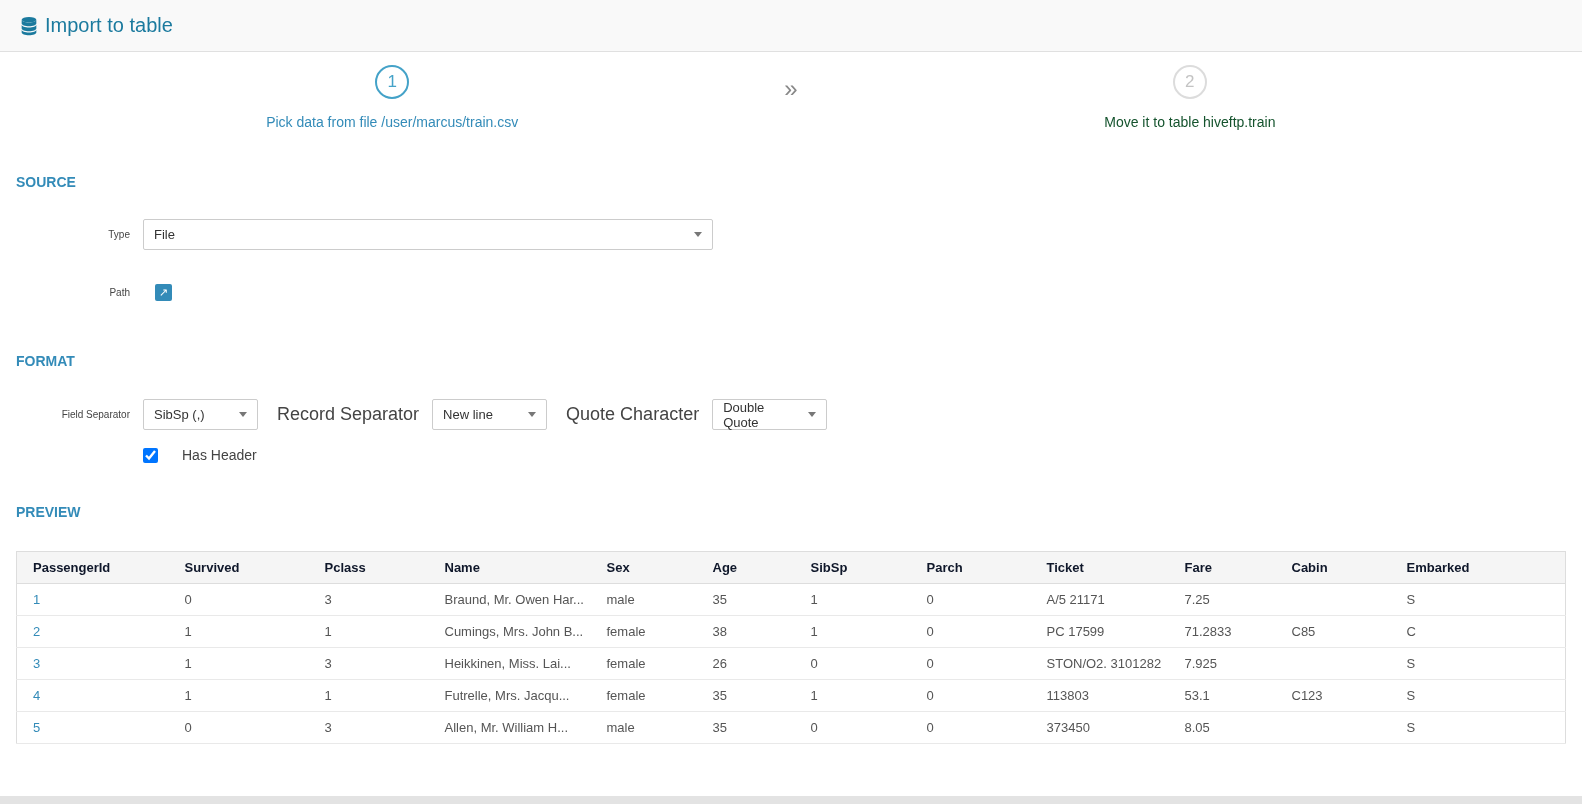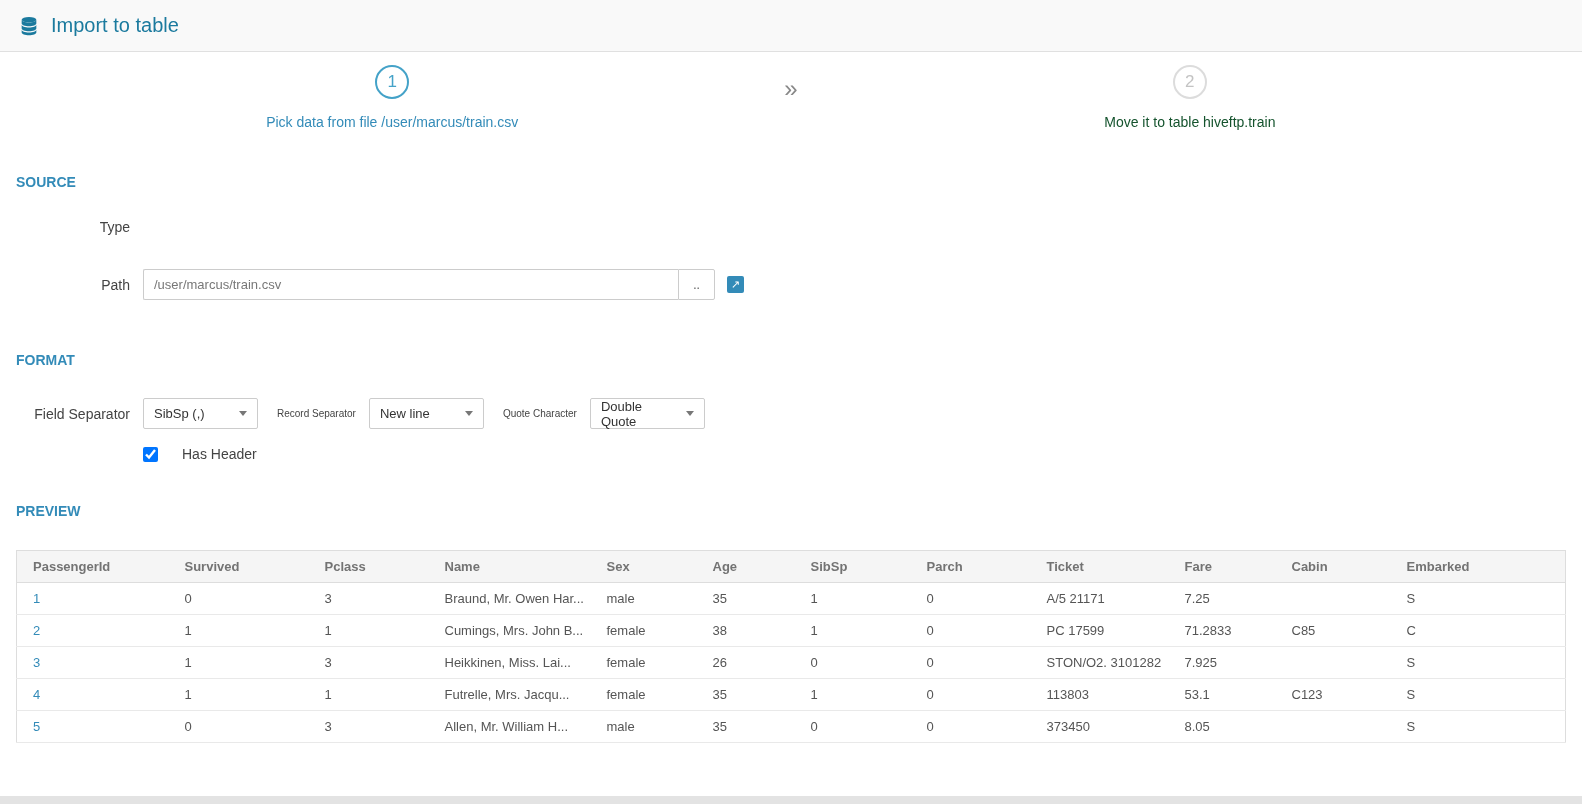--- a/index.html
+++ b/index.html
@@ -9,21 +9,21 @@
     font-family: "Liberation Sans", sans-serif;
     background: #ffffff; color: #555;
     position: relative;
   }
 
   
   .topbar {
     height: 52px; background: #f9f9f9;
     border-bottom: 1px solid #e0e0e0;
     display: flex; align-items: center;
-    padding-left: 18px; gap: 11px;
+    padding-left: 18px; gap: 5px;
   }
   .topbar .title { font-size: 20px; color: #1b7a9e; }
 
   
   .wizard { display: flex; align-items: flex-start; padding-top: 13px; }
   .wizard .step { flex: 1; display: flex; flex-direction: column; align-items: center; cursor: pointer; }
   .circle {
     width: 34px; height: 34px; border-radius: 50%;
     display: flex; align-items: center; justify-content: center;
     font-size: 17px;
@@ -44,23 +44,23 @@
   #preview-heading { margin-top: 41px; }
 
   .form-row { display: flex; align-items: center; margin-left: 16px; }
   #type-row { margin-top: 29px; }
   #path-row { margin-top: 34px; }
   #format-row { margin-top: 30px; }
   #has-header-row { margin-top: 17px; margin-left: 143px; display: flex; align-items: center; }
 
   .form-label {
     display: inline-block; width: 114px; text-align: right;
-    margin-right: 13px; color: #444; font-size: 14px; flex: none;
-  }
-  .inline-label { color: #444; font-size: 10px; margin: 0 13px 0 19px; flex: none; }
+    margin-right: 13px; color: #444; font-size: 10px; flex: none;
+  }
+  .inline-label { color: #444; font-size: 18px; margin: 0 13px 0 19px; flex: none; }
 
   .select {
     height: 31px; border: 1px solid #ccc; border-radius: 2px; background: #fff;
     display: inline-flex; align-items: center; justify-content: space-between;
     padding: 0 10px; font-size: 13px; color: #333; cursor: pointer; flex: none;
   }
   .select.wide { width: 570px; }
   .select.small { width: 115px; }
   .caret {
     width: 0; height: 0; margin-left: 8px;
@@ -88,21 +88,21 @@
   #has-header-row input[type="checkbox"] { width: 15px; height: 15px; margin: 0; cursor: pointer; }
   .checkbox-label { margin-left: 24px; font-size: 14px; color: #444; }
 
   
   table {
     width: calc(100% - 32px); margin: 31px 16px 0 16px;
     border-collapse: collapse; border: 1px solid #ddd; font-size: 13px;
     table-layout: fixed;
   }
   th {
-    background: #f5f5f5; color: #737373; font-weight: 700; text-align: left;
+    background: #f5f5f5; color: #0f172a; font-weight: 700; text-align: left;
     padding: 8px 10px; border-bottom: 1px solid #ddd;
   }
   td { padding: 8px 10px; color: #555; border-bottom: 1px solid #e9e9e9; overflow: hidden; white-space: nowrap; }
   th:first-child, td:first-child { padding-left: 16px; }
   td.first-col { color: #338bb8; }
   th:nth-child(1){width:158px} th:nth-child(2){width:140px} th:nth-child(3){width:120px}
   th:nth-child(4){width:162px} th:nth-child(5){width:106px} th:nth-child(6){width:98px}
   th:nth-child(7){width:116px} th:nth-child(8){width:120px} th:nth-child(9){width:138px}
   th:nth-child(10){width:107px} th:nth-child(11){width:115px} th:nth-child(12){width:auto}
 
@@ -135,28 +135,28 @@
   <div class="step inactive">
     <div class="circle">2</div>
     <div class="step-label">Move it to table hiveftp.train</div>
   </div>
 </div>
 
 <div class="section-heading" id="source-heading">SOURCE</div>
 
 <div class="form-row" id="type-row">
   <span class="form-label">Type</span>
+  <div class="select wide">
+    <span>File</span>
+    <span class="caret"></span>
+  </div>
 </div>
 
 <div class="form-row" id="path-row">
   <span class="form-label">Path</span>
-  <span class="input-group">
-    <input id="path-input" type="text" value="/user/marcus/train.csv" style="">
-    <button class="browse-btn">..</button>
-  </span>
   <span class="ext-link">
     <span>↗</span>
   </span>
 </div>
 
 <div class="section-heading" id="format-heading">FORMAT</div>
 
 <div class="form-row" id="format-row">
   <span class="form-label">Field Separator</span>
   <div class="select small">

